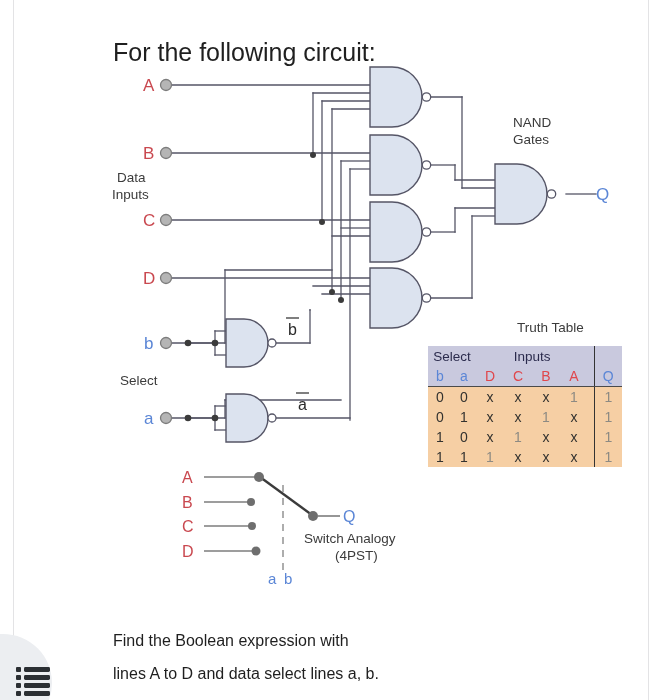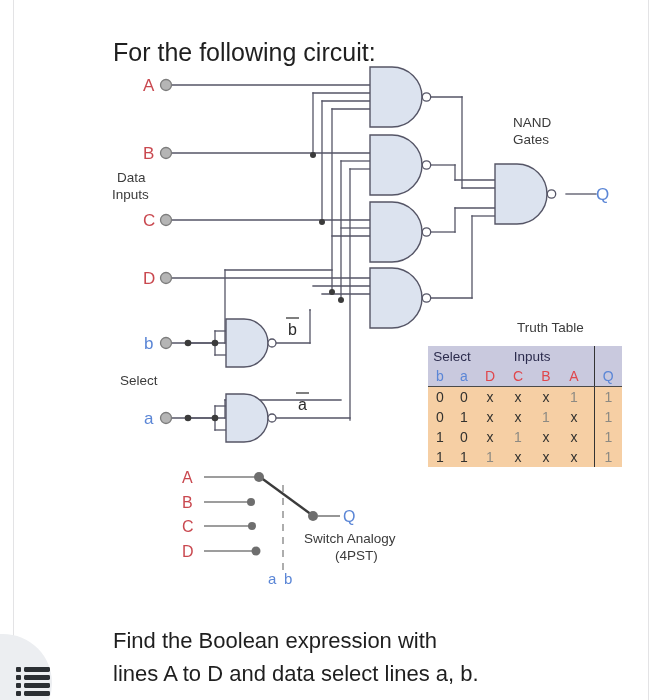--- a/index.html
+++ b/index.html
@@ -31,21 +31,21 @@
     top: 38px;
     font-size: 25px;
     line-height: 28px;
     color: #1f1f1f;
     white-space: nowrap;
   }
   .prompt-bottom {
     position: absolute;
     left: 113px;
     top: 624px;
-    font-size: 22px;
+    font-size: 16px;
     line-height: 33px;
     color: #1f1f1f;
     width: 520px;
   }
   .prompt-bottom span { display: block; white-space: nowrap; }
 
   #circuit-figure {
     position: absolute;
     left: 0;
     top: 60px;

